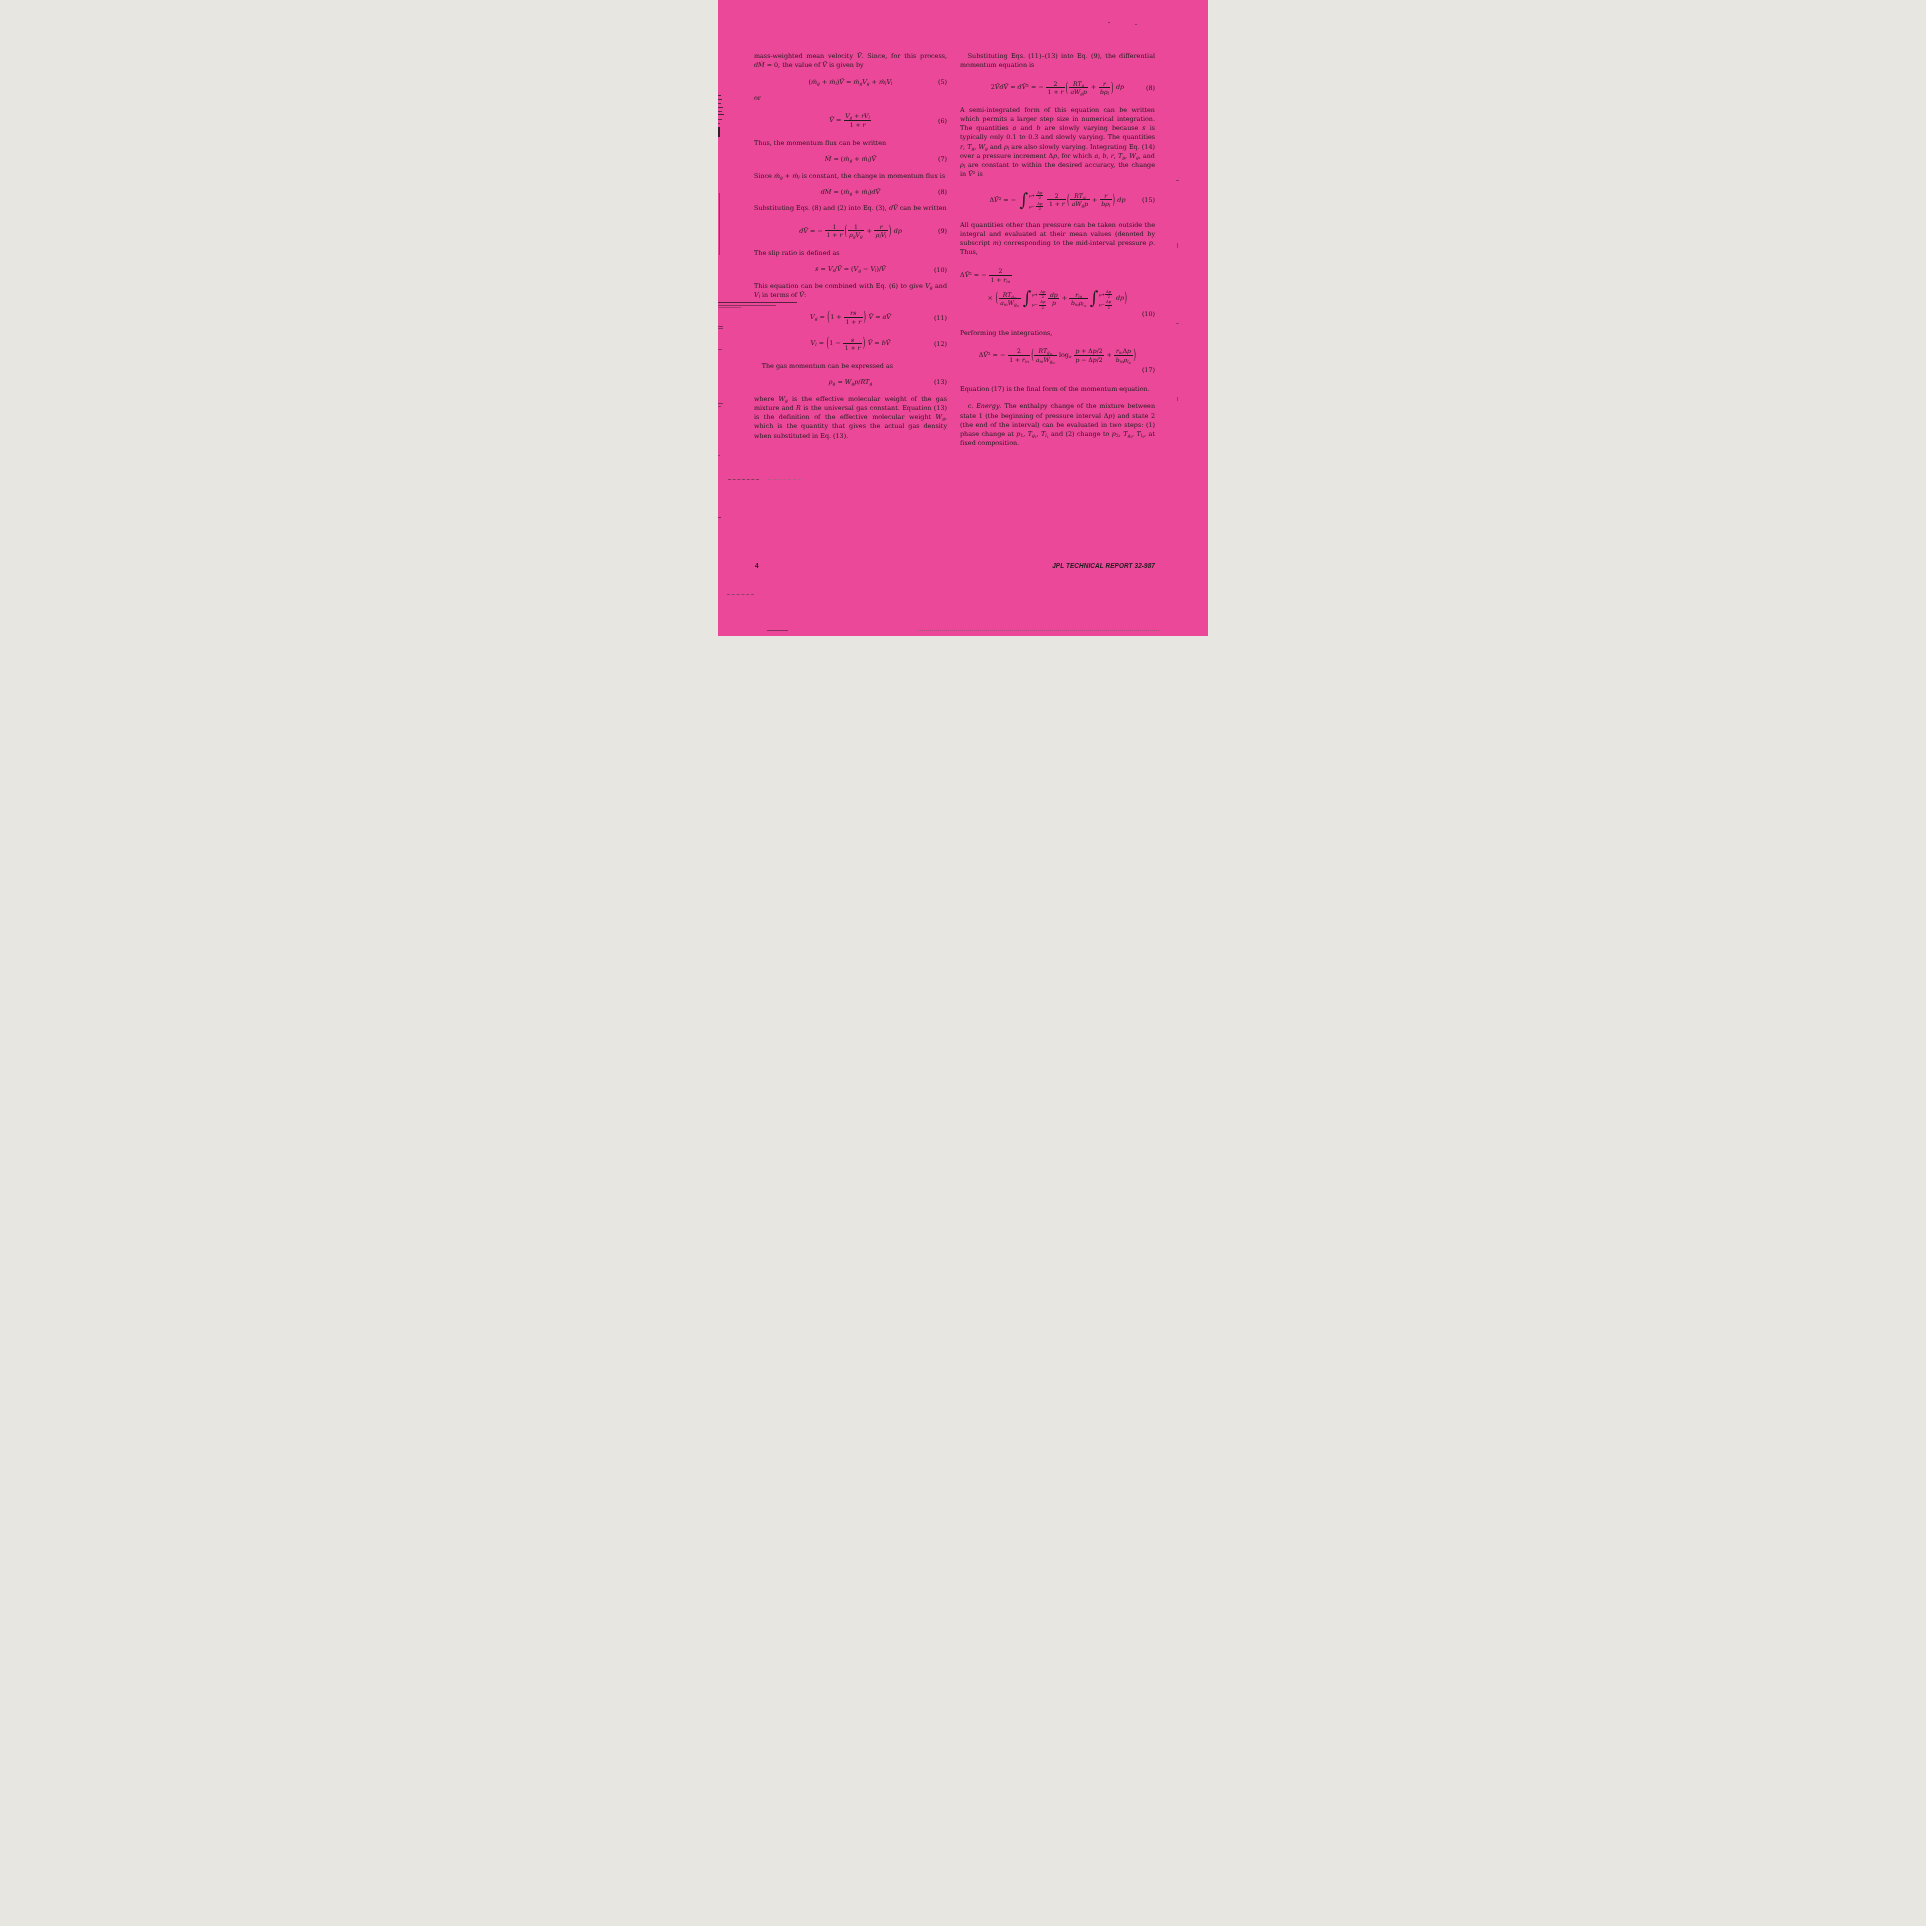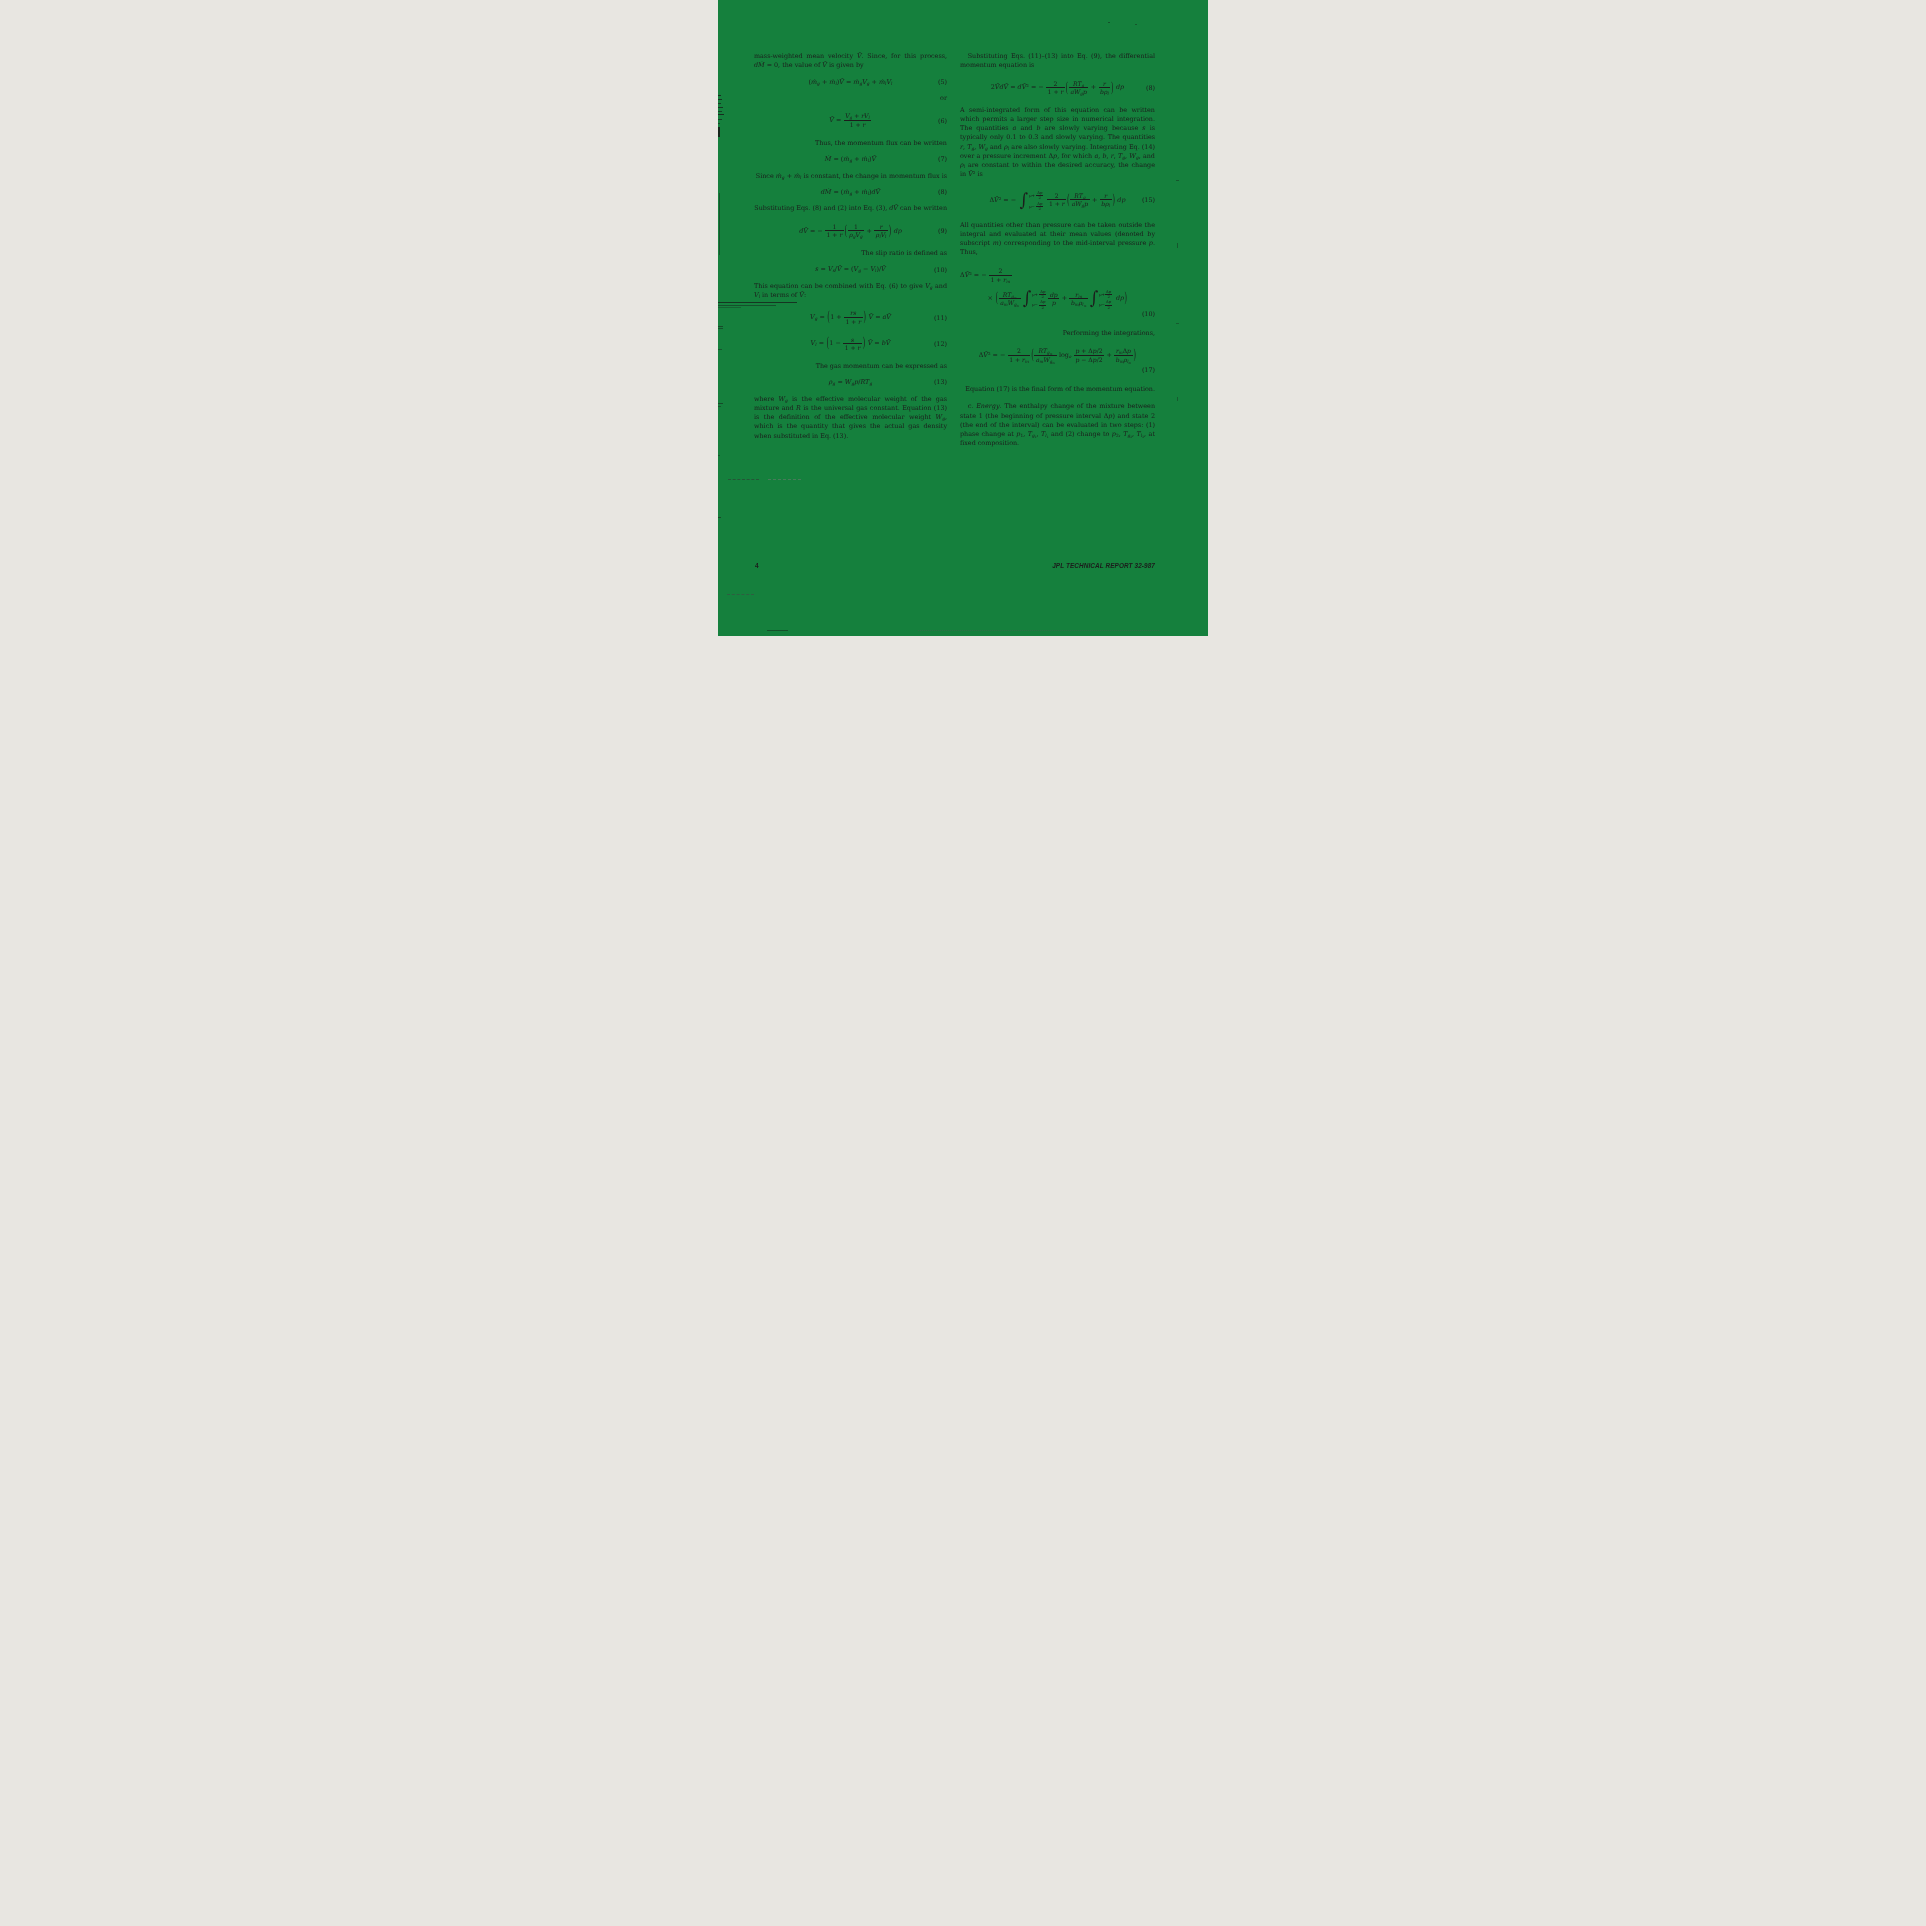--- a/index.html
+++ b/index.html
@@ -1,23 +1,23 @@
 <!DOCTYPE html>
 <html style="font-size:6.2px"><head>
 <meta charset="utf-8">
 <style>
   html,body{margin:0;padding:0;background:#e8e6e1;}
-  .page{position:relative;width:490px;height:636px;margin:0 auto;background:#15803d;
+  .page{position:relative;width:490px;height:636px;margin:0 auto;background:#ec4899;
         color:#1c1c1c;font-family:"DejaVu Serif","Liberation Serif",serif;
         font-size:6.4px;line-height:1.44;overflow:hidden;}
   .col{position:absolute;top:52px;}
   .col-left{left:36px;width:193px;}
   .col-right{left:242px;width:195px;}
   p{margin:0 0 4.2px;text-align:justify;}
-  p.single{text-align:right;}
+  p.single{text-align:left;}
   .ind{text-indent:7.7px;}
   i{font-style:italic;}
   sub,sup{font-size:0.68em;line-height:0;}
   sub{vertical-align:-0.3em;}
   .rm{font-style:normal;}
   
   .eq{position:relative;text-align:center;margin:7.3px 0 8px;line-height:1.3;}
   .eq-tall{margin:9.2px 0 10px;}
   .eqno{position:absolute;right:0;top:50%;transform:translateY(-50%);}
   .eqline{line-height:1.3;}

